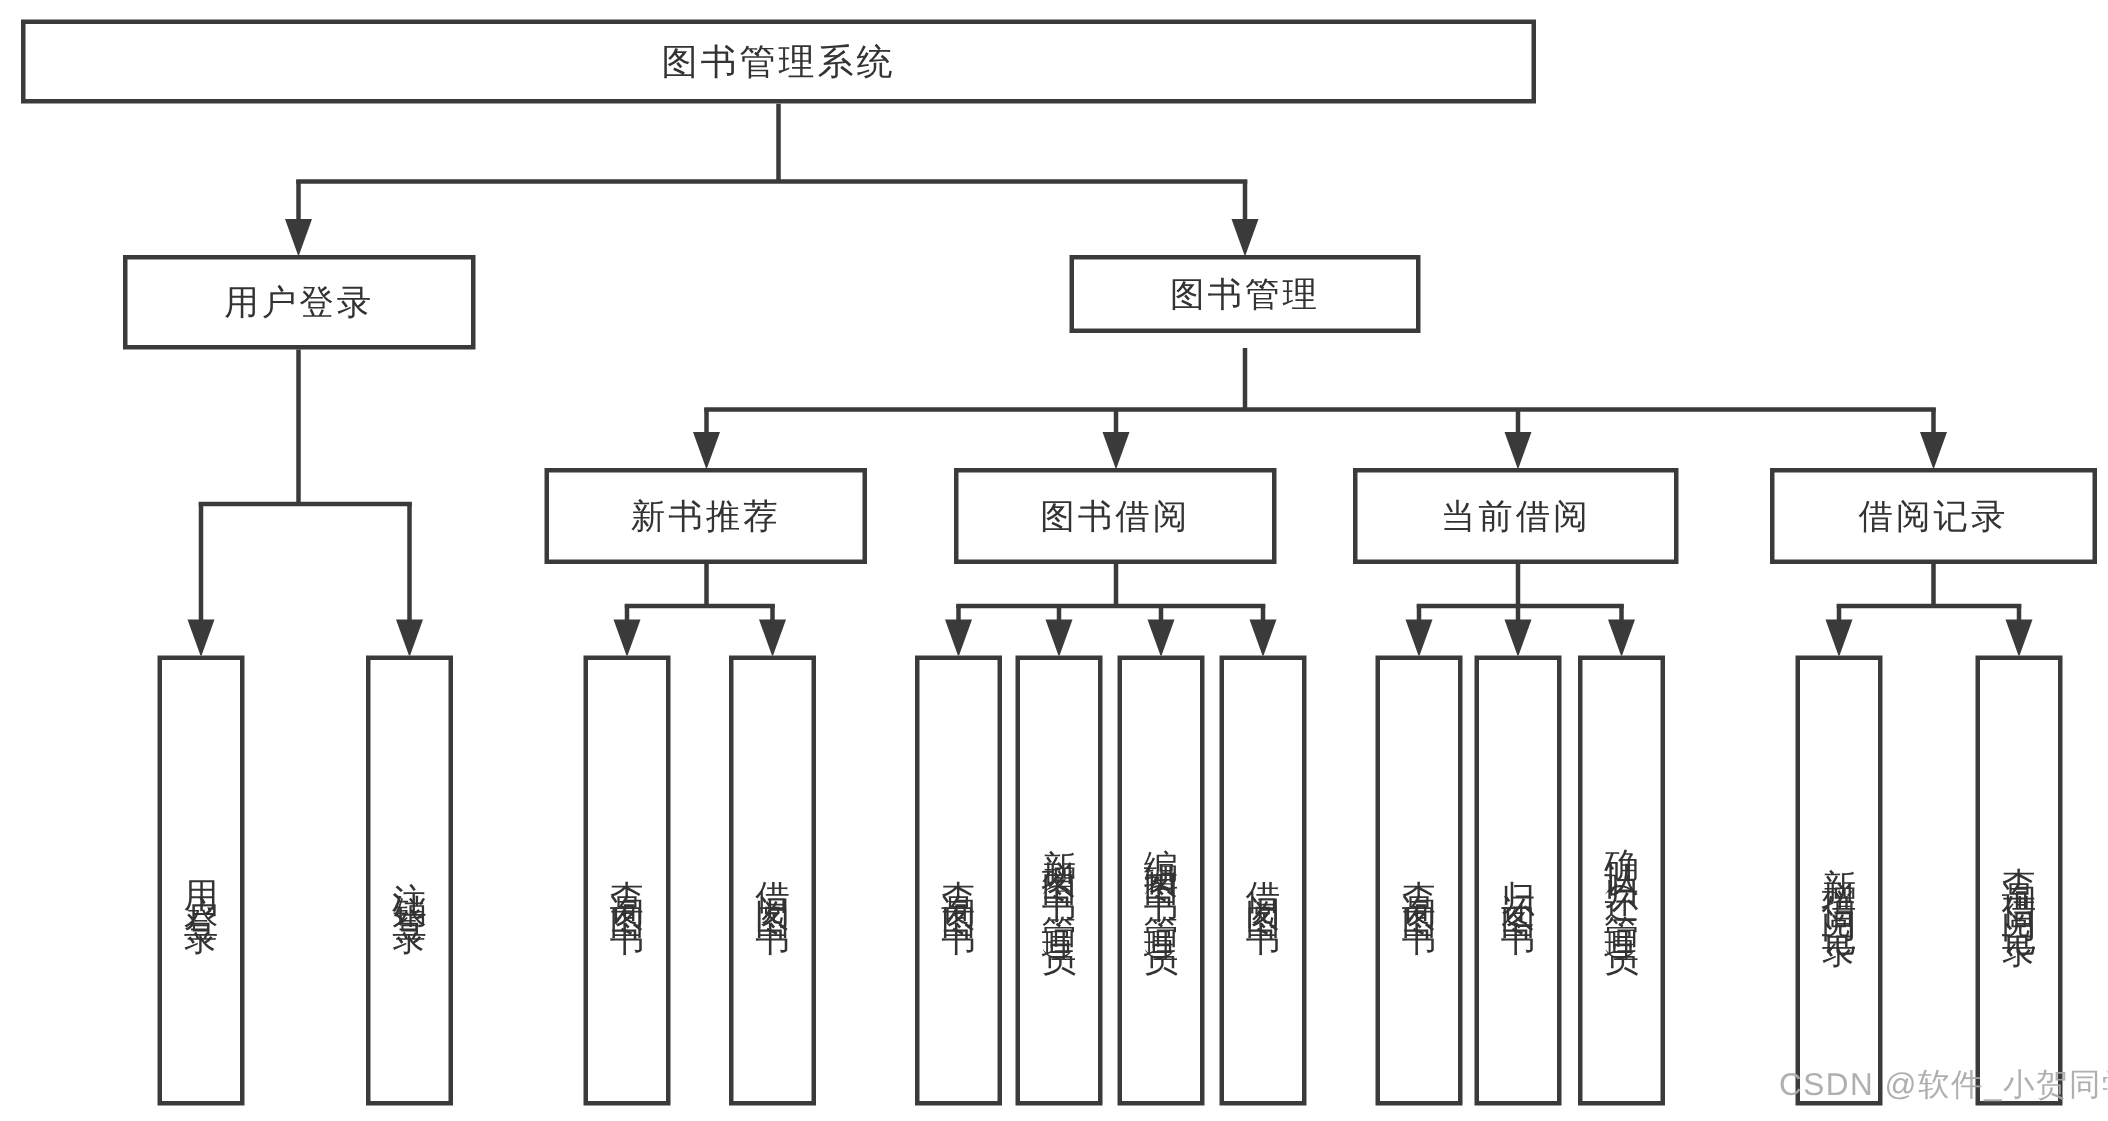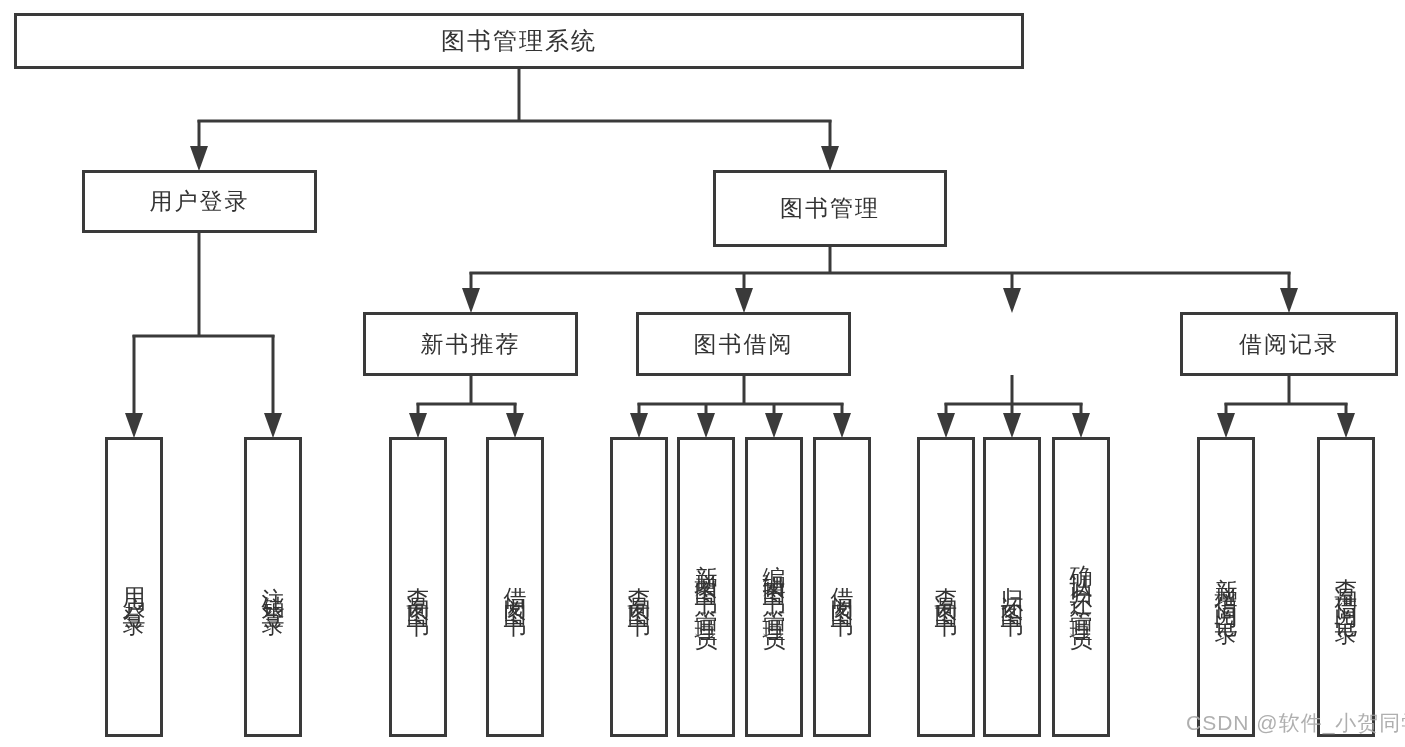--- a/index.html
+++ b/index.html
@@ -116,29 +116,32 @@
     </g>
   </svg>
 
   <div class="box root-box" style="left:14px;top:13px;width:1010px;height:56px">
     <span>图书管理系统</span>
   </div>
 
   <div class="box" style="left:82px;top:170px;width:235px;height:63px">
     <span>用户登录</span>
   </div>
-  <div class="box" style="left:713px;top:170px;width:234px;height:77px">
+  <div class="box" style="left:713px;top:170px;width:234px;height:52px">
     <span>图书管理</span>
   </div>
 
   <div class="box" style="left:636px;top:312px;width:215px;height:64px">
     <span>图书借阅</span>
   </div>
   <div class="box" style="left:363px;top:312px;width:215px;height:64px">
     <span>新书推荐</span>
+  </div>
+  <div class="box" style="left:902px;top:312px;width:217px;height:64px">
+    <span>当前借阅</span>
   </div>
   <div class="box" style="left:1180px;top:312px;width:218px;height:64px">
     <span>借阅记录</span>
   </div>
 
   <div class="box vbox" style="left:105px;top:437px;width:58px;height:300px">
     <span>用户登录</span>
   </div>
   <div class="box vbox" style="left:244px;top:437px;width:58px;height:300px">
     <span>注销登录</span>

